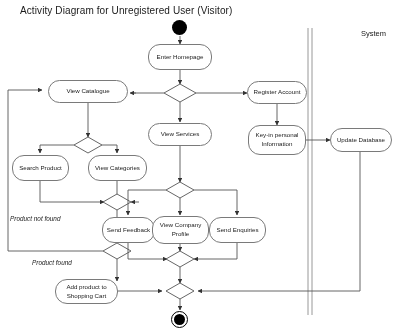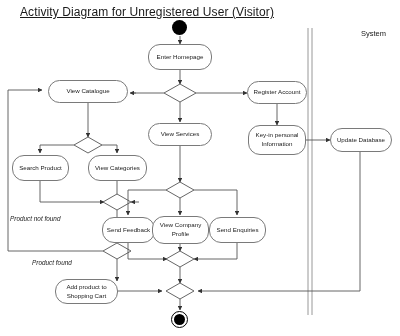--- a/index.html
+++ b/index.html
@@ -17,23 +17,22 @@
   }
   #diagram-svg {
     position: absolute;
     left: 0;
     top: 0;
   }
   .title {
     position: absolute;
     left: 20px;
     top: 5px;
-    font-size: 12px;
-    color: #1a1a1a;
-    text-decoration: underline;
+    font-size: 10px;
+    color: #1a1a1a;
     letter-spacing: 0.1px;
     white-space: nowrap;
   }
   .lane-label {
     position: absolute;
     font-size: 7.5px;
     color: #1a1a1a;
     white-space: nowrap;
     padding-left: 20px;
   }

